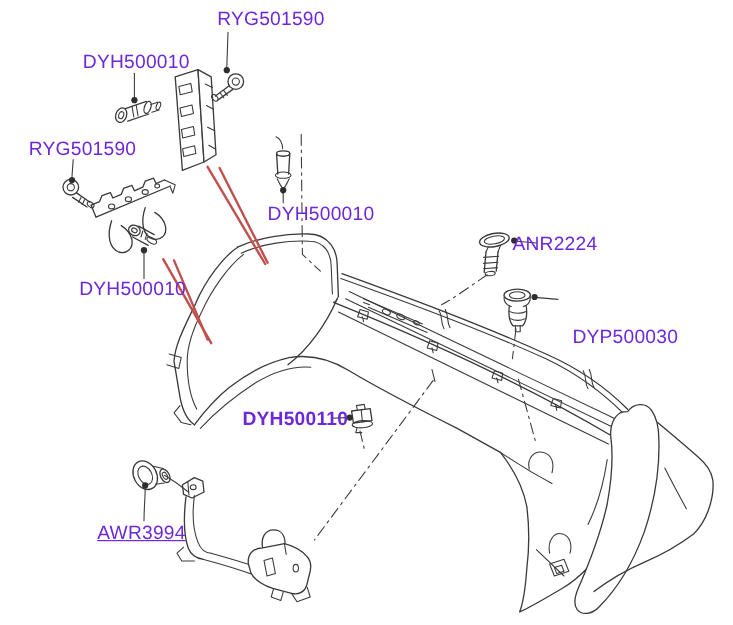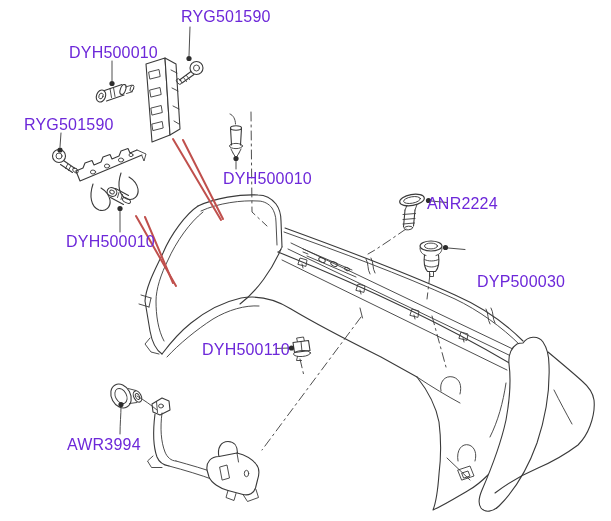--- a/index.html
+++ b/index.html
@@ -233,15 +233,15 @@
   </g>
 </svg>
 
   <div class="part-label" style="left:181px;top:8px;">RYG501590</div>
   <div class="part-label" style="left:69px;top:44px;">DYH500010</div>
   <div class="part-label" style="left:24px;top:116px;">RYG501590</div>
   <div class="part-label" style="left:66px;top:233px;">DYH500010</div>
   <div class="part-label" style="left:223px;top:170px;">DYH500010</div>
   <div class="part-label" style="left:427px;top:195px;">ANR2224</div>
   <div class="part-label" style="left:477px;top:241px;margin-top:32px;">DYP500030</div>
-  <div class="part-label" style="left:202px;top:341px;">DYH500110</div>
-  <div class="part-label" style="left:67px;top:436px;">AWR3994</div>
+  <div class="part-label" style="left:202px;top:341px;font-weight:bold;">DYH500110</div>
+  <div class="part-label" style="left:81px;top:436px;text-decoration:underline;">AWR3994</div>
 </div>
 
 </body></html>

